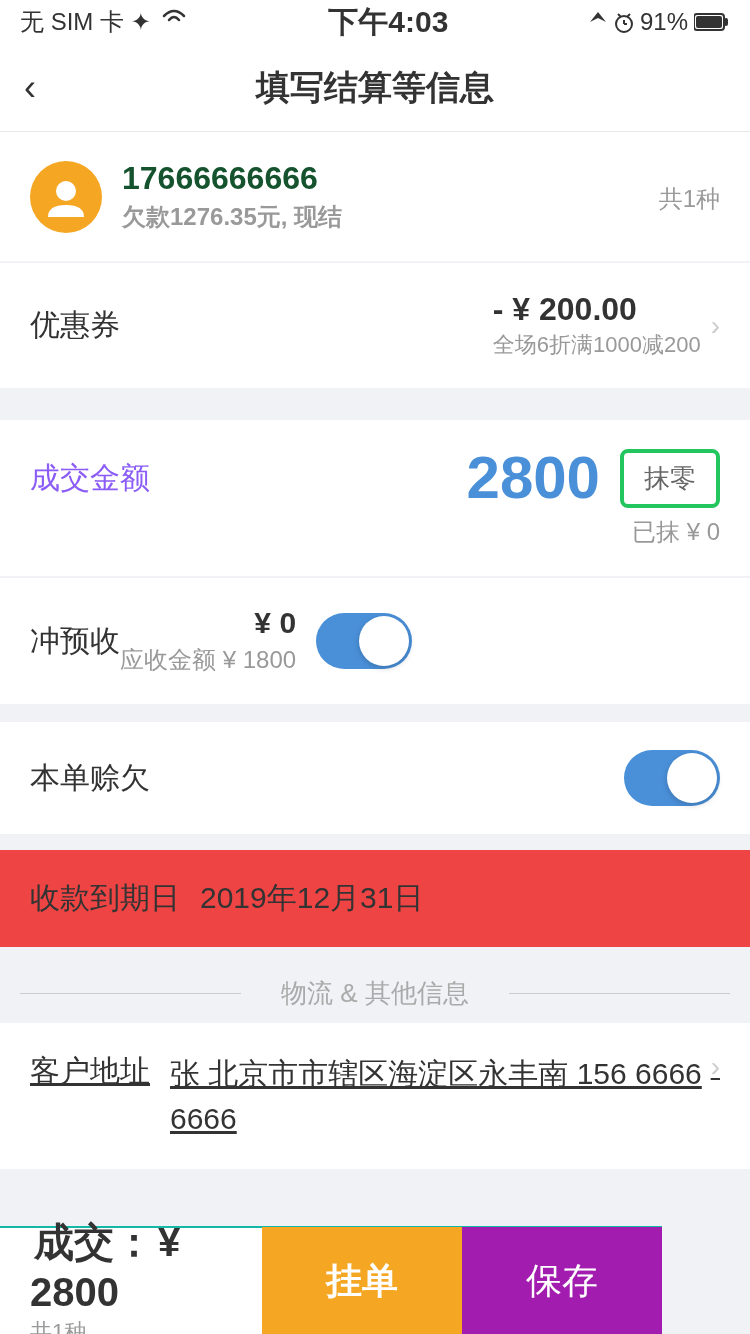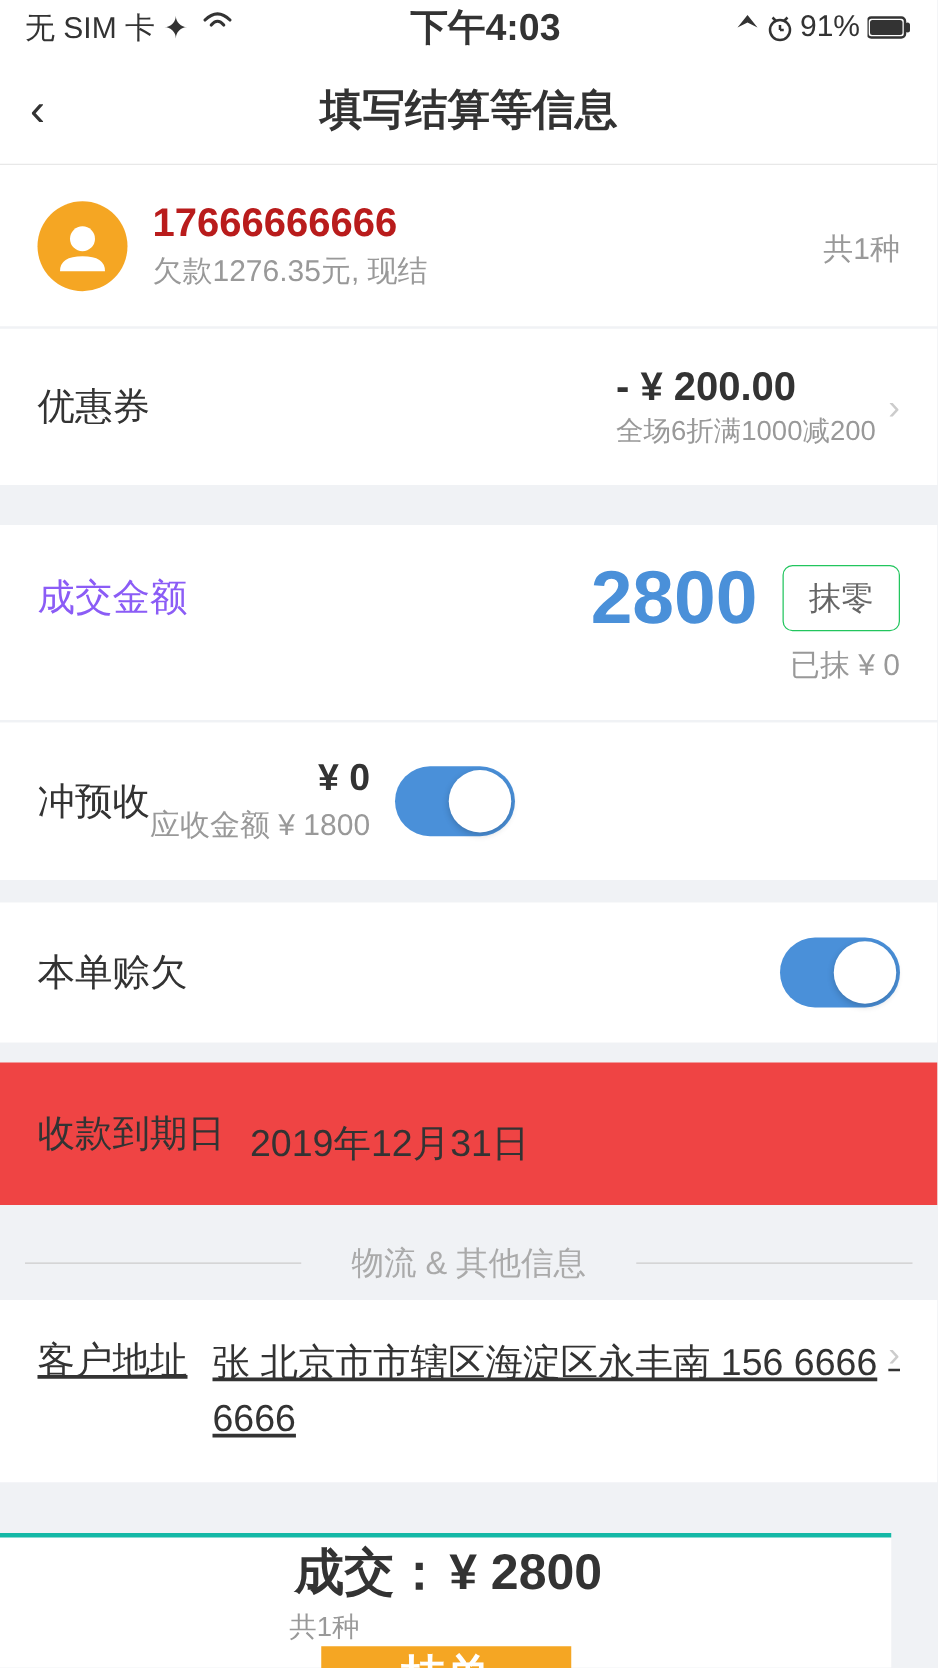--- a/index.html
+++ b/index.html
@@ -68,22 +68,22 @@
       width: 72px;
       height: 72px;
       border-radius: 50%;
       background: #f5a623;
       display: flex;
       align-items: center;
       justify-content: center;
     }
     .avatar svg { width: 48px; height: 48px; }
     .user-info {}
-    .user-phone { font-size: 32px; font-weight: 600; color: #b91c1c; }
-    .user-debt { font-size: 24px; color: #999; margin-top: 4px; }
+    .user-phone { font-size: 32px; font-weight: 600; color: #14532d; }
+    .user-debt { font-size: 24px; color: #999; margin-top: 4px; font-weight: bold; }
     .card-right { text-align: right; }
     .total-price { font-size: 30px; font-weight: 600; color: #333; }
     .total-count { font-size: 24px; color: #999; margin-top: 4px; }
 
     
     .coupon-row {
       background: #fff;
       padding: 28px 30px;
       display: flex;
       align-items: center;
@@ -110,21 +110,21 @@
     }
     .deal-row {
       display: flex;
       align-items: center;
       justify-content: space-between;
     }
     .deal-label { font-size: 30px; color: #8b5cf6; }
     .deal-amount-wrap { display: flex; align-items: center; gap: 20px; }
     .deal-amount { font-size: 60px; font-weight: 700; color: #4a90d9; line-height: 1; }
     .round-btn {
-      border: 1px solid #22c55e;
+      border: 4px solid #22c55e;
       border-radius: 8px;
       padding: 8px 20px;
       font-size: 26px;
       color: #666;
       background: #fff;
       cursor: pointer;
     }
     .deal-sub { text-align: right; font-size: 24px; color: #999; margin-top: 8px; }
 
     
@@ -182,21 +182,21 @@
       background: #ef4444;
       padding: 28px 30px;
       margin-bottom: 16px;
     }
     .duedate-row {
       display: flex;
       align-items: center;
       gap: 20px;
     }
     .duedate-label { font-size: 30px; color: #333; }
-    .duedate-value { font-size: 30px; color: #333; margin-top: 17px; }
+    .duedate-value { font-size: 30px; color: #333; }
 
     
     .logistics-sep {
       height: 60px;
       background: #f0f2f5;
       display: flex;
       align-items: center;
       justify-content: center;
       gap: 20px;
     }
@@ -222,27 +222,26 @@
     .address-label { font-size: 30px; color: #333; flex-shrink: 0; margin-right: 20px; }
     .address-value { font-size: 30px; color: #333; flex: 1; line-height: 1.5; }
 
     
     .bottom-spacer { height: 120px; background: #f0f2f5; }
 
     
     .bottom-bar {
       position: fixed;
       bottom: 0;
-      width: 713px;
+      width: 662px;
       height: 108px;
       background: #fff;
       display: flex;
       align-items: center;
-      border-top: 4px solid #14b8a6;
-      flex-direction: column;
+      border-top: 2px solid #14b8a6;
     }
     .bottom-summary {
       flex: 1;
       padding: 0 30px;
     }
     .bottom-deal { font-size: 24px; color: #666; }
     .bottom-deal span { font-size: 40px; font-weight: 700; color: #333; margin-left: 4px; }
     .bottom-count { font-size: 22px; color: #999; margin-top: 2px; }
     .btn-hold {
       width: 200px;

